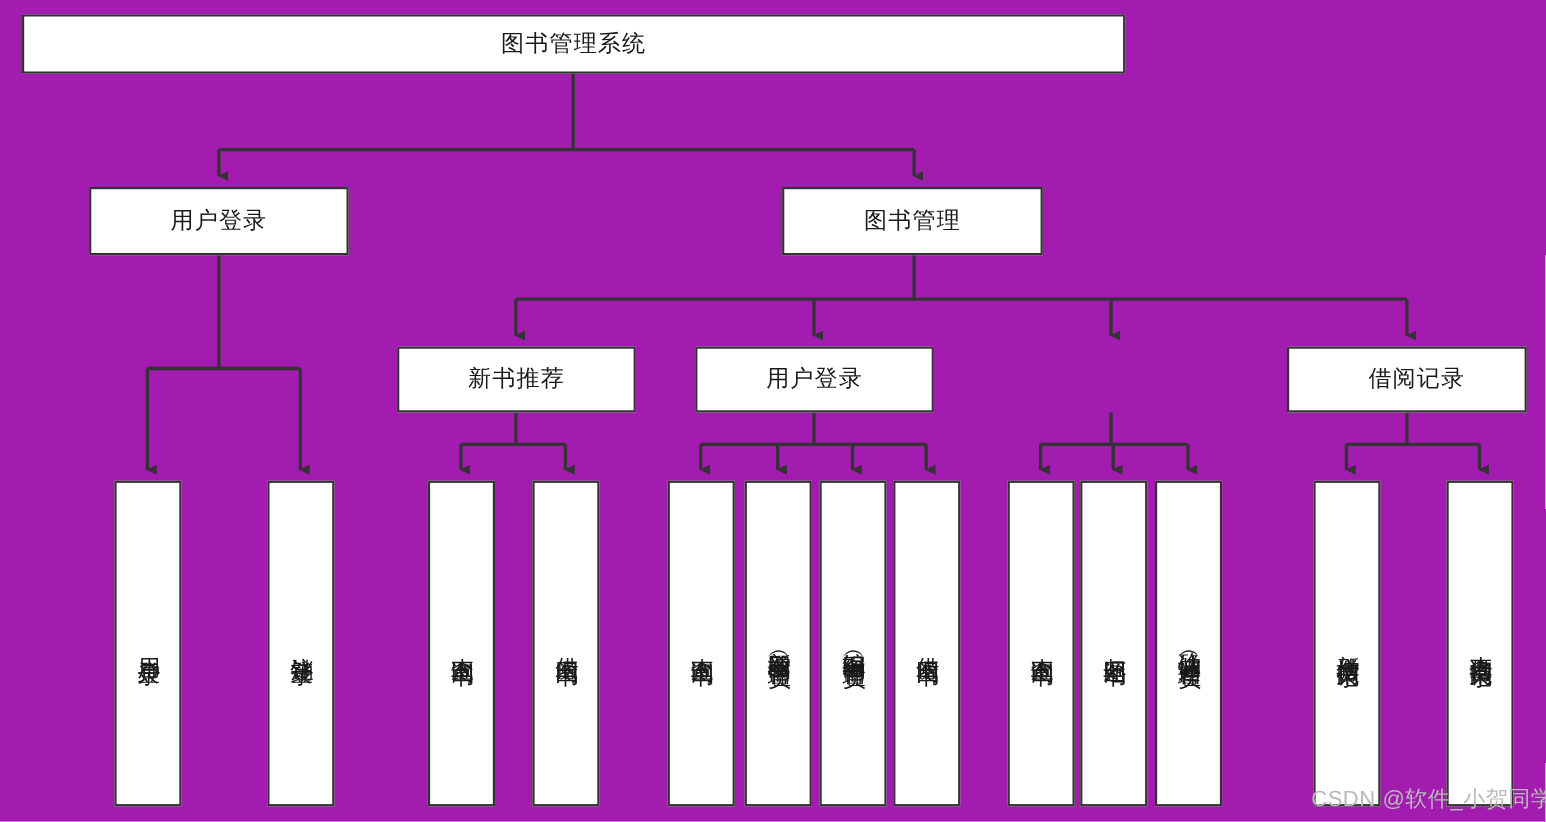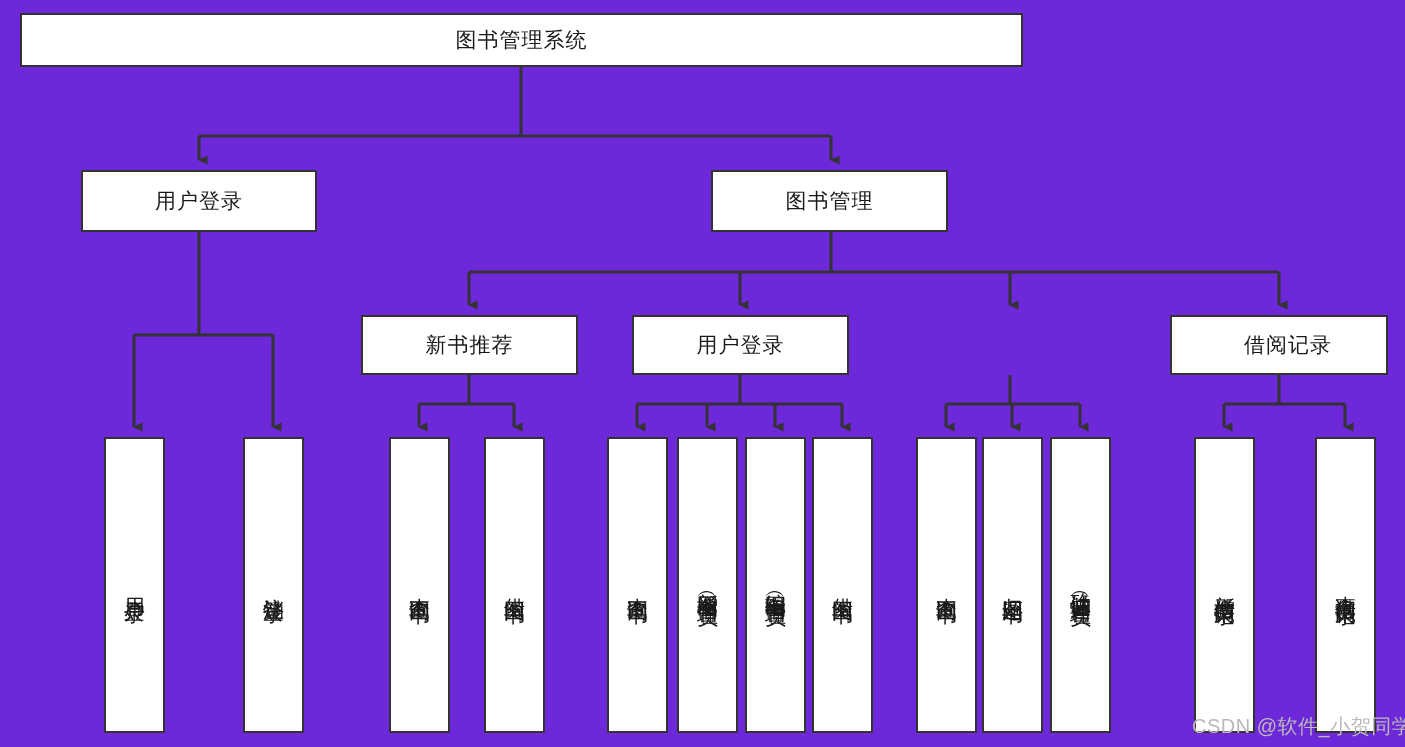--- a/index.html
+++ b/index.html
@@ -8,21 +8,21 @@
     padding: 0;
     background: #ffffff;
   }
   body {
     font-family: "Liberation Sans", "DejaVu Sans", sans-serif;
   }
   #diagram-root {
     position: relative;
     width: 1405px;
     height: 747px;
-    background: #6d28d9;
+    background: #a21caf;
     overflow: hidden;
   }
   .svg-layer {
     position: absolute;
     left: 0;
     top: 0;
     width: 1405px;
     height: 747px;
   }
   .node {

